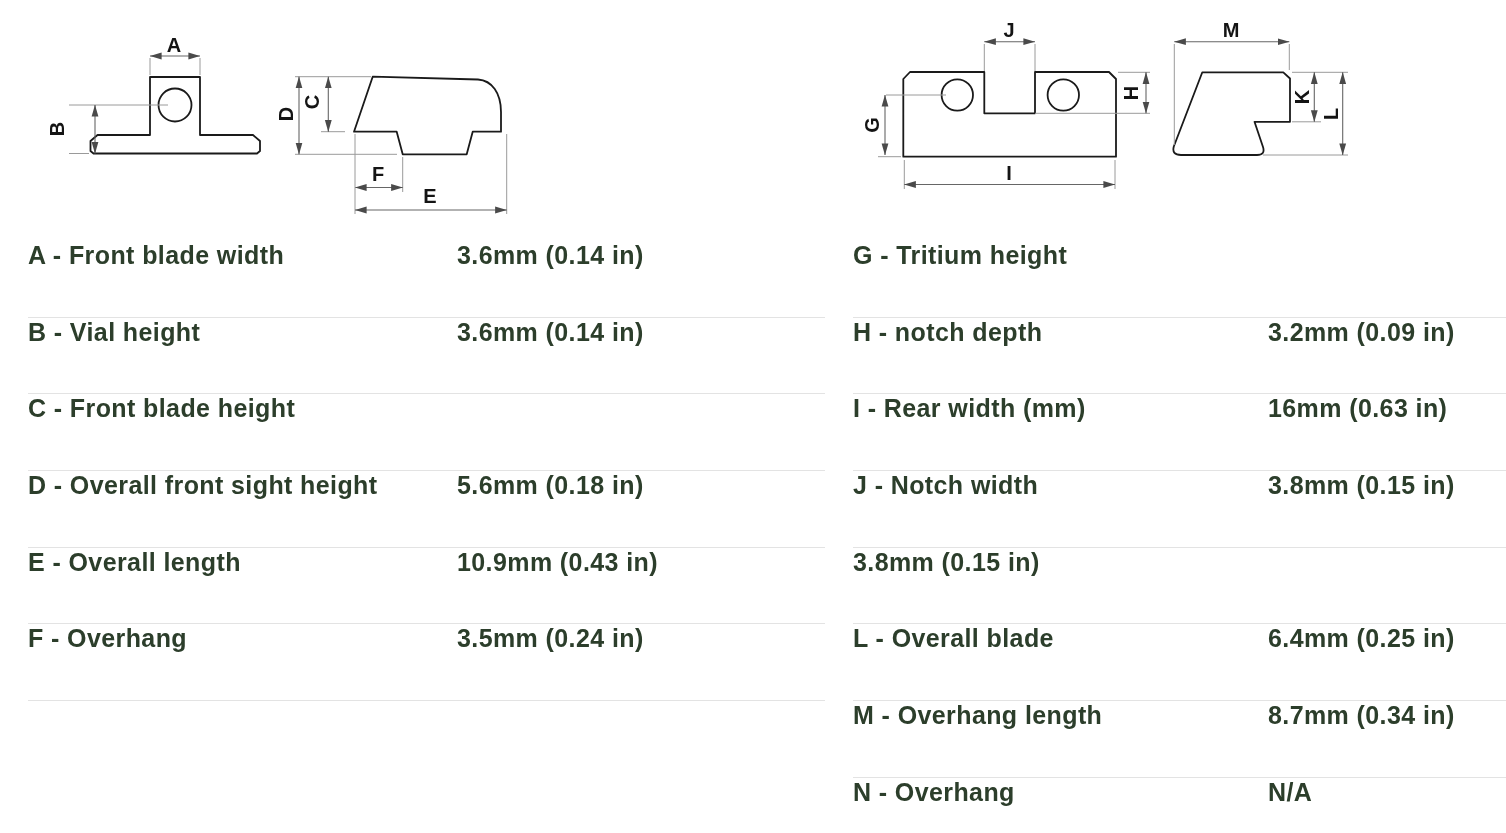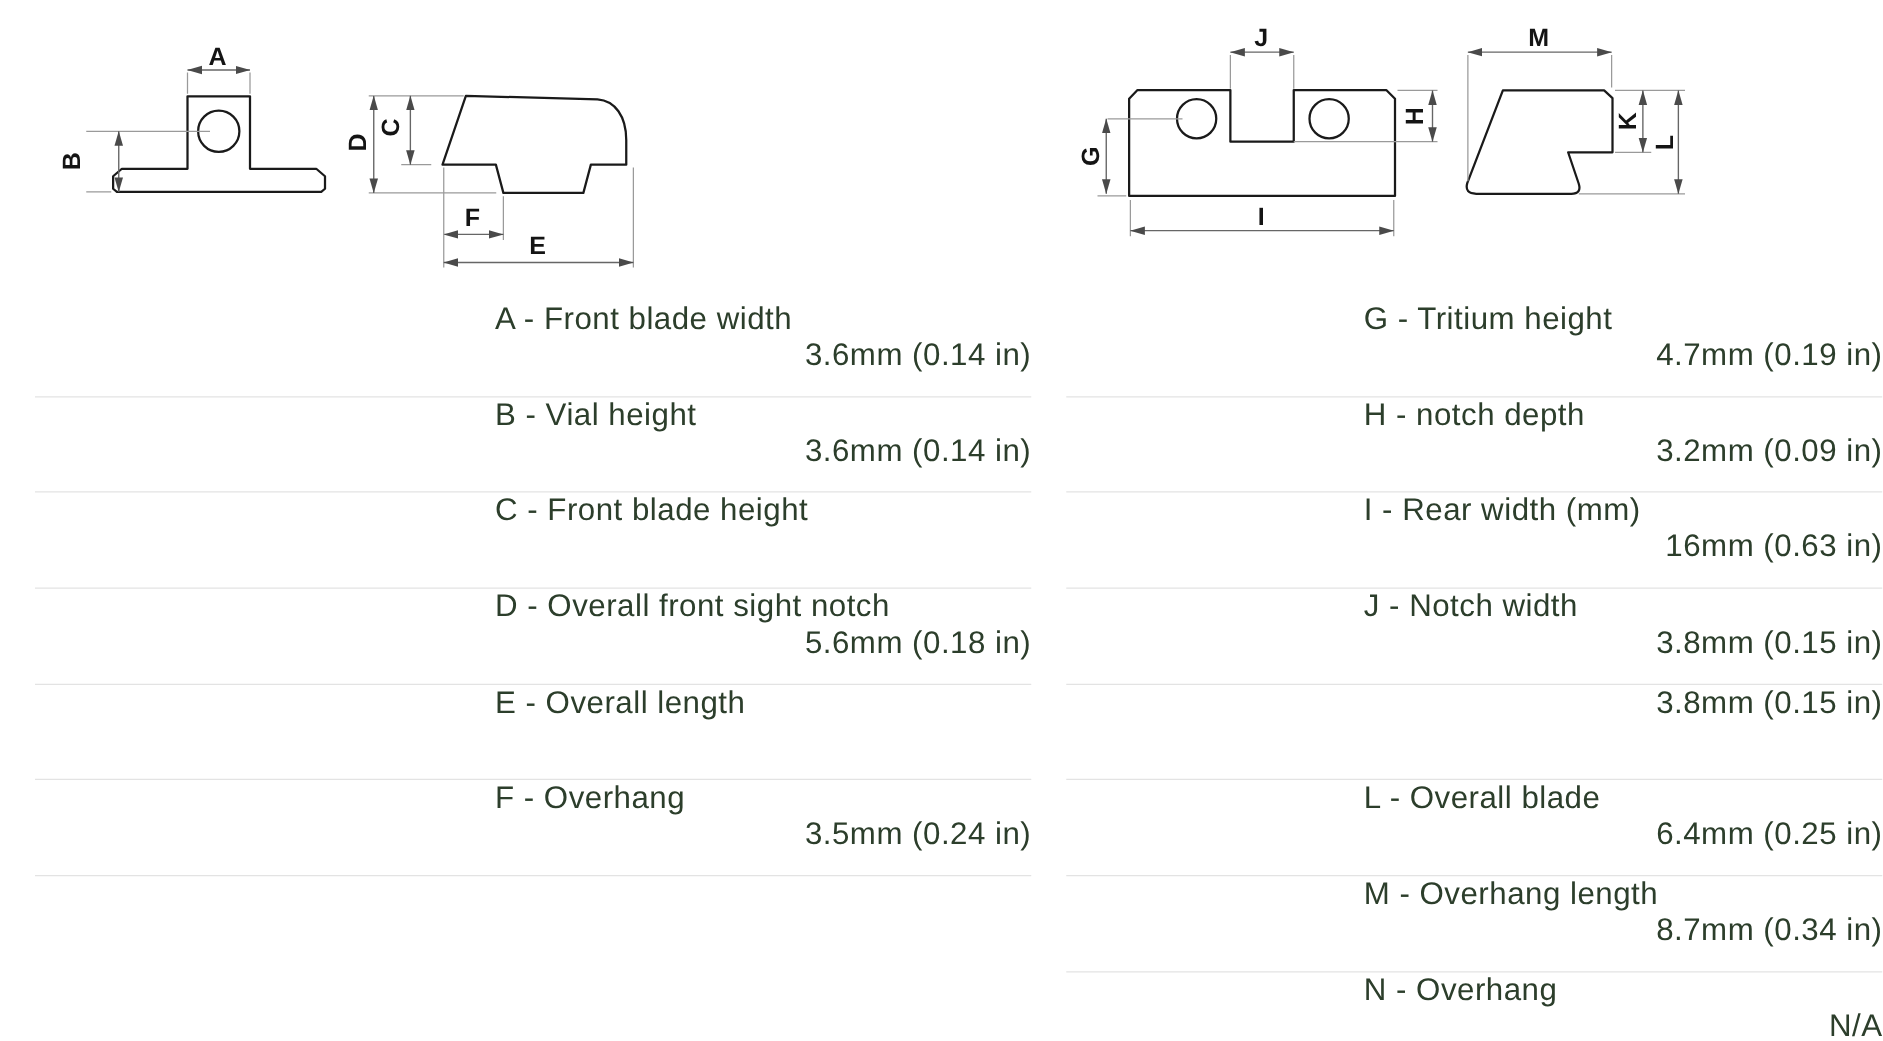--- a/index.html
+++ b/index.html
@@ -12,25 +12,24 @@
   #drawings{position:absolute;top:0;left:0;}
   .outline{fill:none;stroke:#1a1a1a;stroke-width:1.8;stroke-linejoin:round;stroke-linecap:round;}
   .thin{fill:none;stroke:#9a9a9a;stroke-width:1;}
   .dim{fill:none;stroke:#666666;stroke-width:1.1;}
   .dim-label{font-family:"Liberation Sans", sans-serif;font-size:20px;font-weight:bold;fill:#141414;}
   
   .spec-table{position:absolute;top:241px;}
   #front-table{left:28px;width:797px;}
   #rear-table{left:853px;width:653px;}
   .spec-row{
-    height:75.7px;display:flex;align-items:flex-end;
+    height:75.7px;display:flex;align-items:flex-start;
     border-bottom:1px solid #e3e3e3;
     font-size:25px;color:#2c3e2b;letter-spacing:0.4px;
-    font-weight:400;
-    flex-direction:column;
+    font-weight:700;
   }
   #front-table .spec-label{width:429px;flex:0 0 auto;}
   #rear-table .spec-label{width:415px;flex:0 0 auto;}
   .spec-value{flex:1 1 auto;}
 </style>
 </head>
 <body>
 
 <svg id="drawings" width="1506" height="238" viewBox="0 0 1506 238" xmlns="http://www.w3.org/2000/svg">
   <defs>
@@ -119,36 +118,36 @@
     <div class="spec-value">3.6mm (0.14 in)</div>
   </div>
   <div class="spec-row">
     <div class="spec-label">B - Vial height</div>
     <div class="spec-value">3.6mm (0.14 in)</div>
   </div>
   <div class="spec-row">
     <div class="spec-label">C - Front blade height</div>
   </div>
   <div class="spec-row">
-    <div class="spec-label">D - Overall front sight notch</div>
+    <div class="spec-label">D - Overall front sight height</div>
     <div class="spec-value">5.6mm (0.18 in)</div>
   </div>
   <div class="spec-row">
     <div class="spec-label">E - Overall length</div>
+    <div class="spec-value">10.9mm (0.43 in)</div>
   </div>
   <div class="spec-row">
     <div class="spec-label">F - Overhang</div>
     <div class="spec-value">3.5mm (0.24 in)</div>
   </div>
 </div>
 
 <div id="rear-table" class="spec-table">
   <div class="spec-row">
     <div class="spec-label">G - Tritium height</div>
-    <div class="spec-value">4.7mm (0.19 in)</div>
   </div>
   <div class="spec-row">
     <div class="spec-label">H - notch depth</div>
     <div class="spec-value">3.2mm (0.09 in)</div>
   </div>
   <div class="spec-row">
     <div class="spec-label">I - Rear width (mm)</div>
     <div class="spec-value">16mm (0.63 in)</div>
   </div>
   <div class="spec-row">

